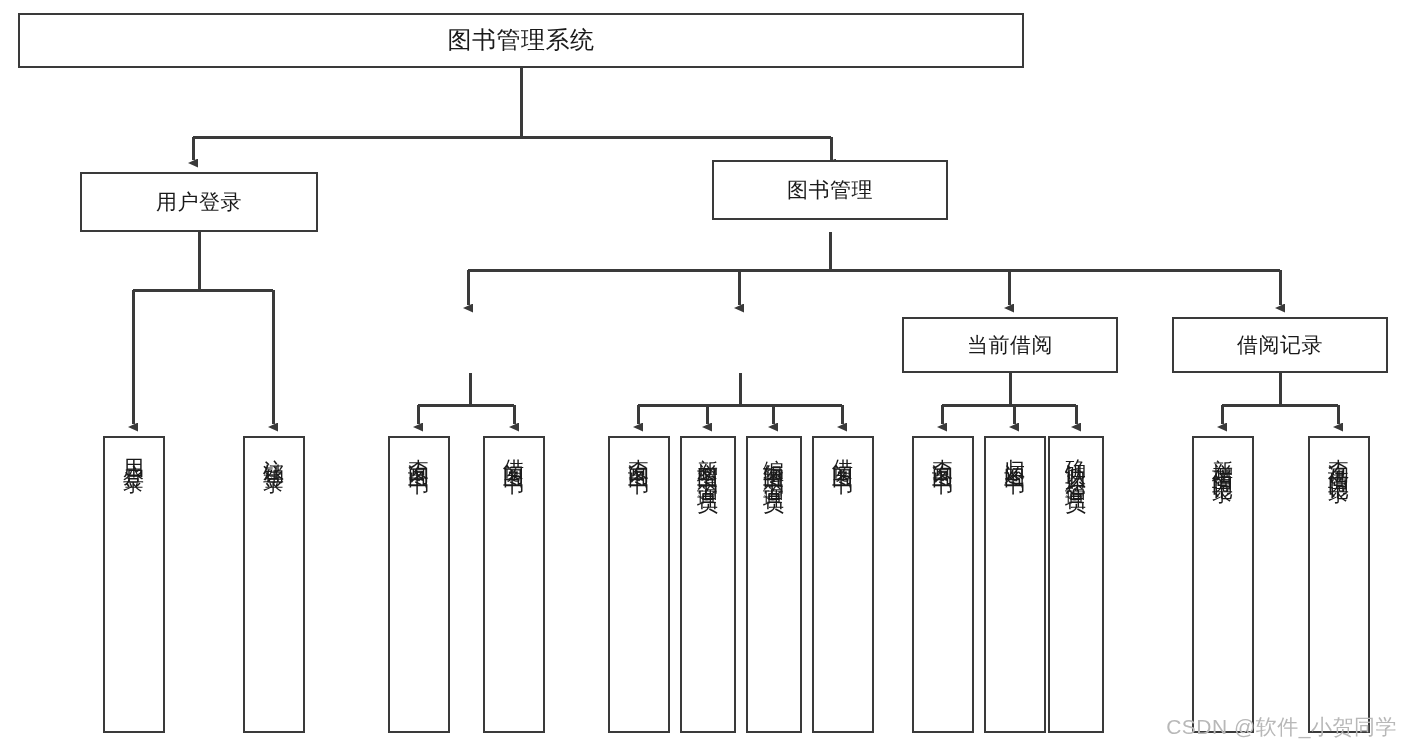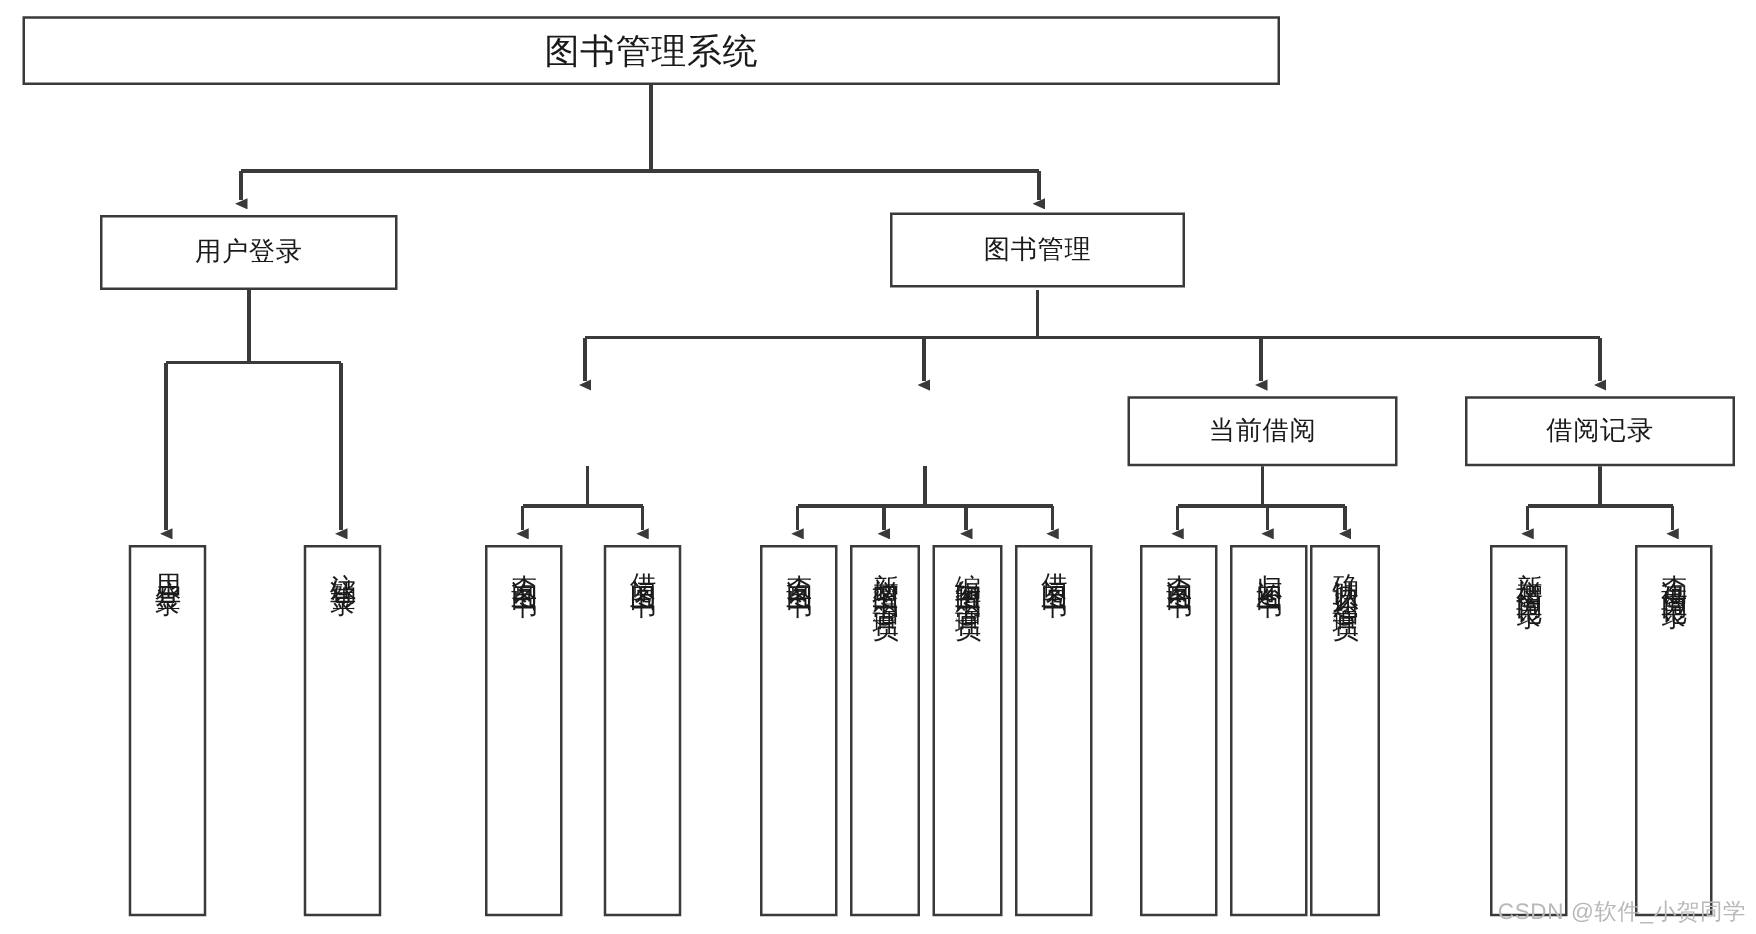--- a/index.html
+++ b/index.html
@@ -43,40 +43,40 @@
     text-align: center;
     line-height: 1.18;
     color: #1a1a1a;
   }
   .node.horiz .node-label {
     font-size: 21px;
     letter-spacing: 0.5px;
     white-space: nowrap;
   }
   .node.root .node-label {
-    font-size: 28px;
+    font-size: 24px;
   }
   .node.vert {
     align-items: flex-start;
     padding-top: 4px;
   }
   .node.vert .node-label {
     writing-mode: vertical-rl;
     text-orientation: upright;
     font-size: 21px;
     letter-spacing: 5px;
     line-height: 1;
     height: auto;
     margin: 0 auto;
   }
   .watermark {
     position: absolute;
     right: 8px;
     bottom: 6px;
-    font-size: 18px;
+    font-size: 21px;
     color: #b8b8b8;
     white-space: nowrap;
     letter-spacing: 0.5px;
   }
 </style>
 </head>
 <body>
 
 <div id="diagram-root">
 
@@ -130,21 +130,21 @@
     </g>
   </svg>
 
   <div class="node horiz root" style="left: 18px; top: 13px; width: 1006px; height: 55px;">
     <span class="node-label">图书管理系统</span>
   </div>
 
   <div class="node horiz" style="left: 80px; top: 172px; width: 238px; height: 60px;">
     <span class="node-label">用户登录</span>
   </div>
-  <div class="node horiz" style="left: 712px; top: 170px; width: 236px; height: 60px;">
+  <div class="node horiz" style="left: 712px; top: 160px; width: 236px; height: 60px;">
     <span class="node-label">图书管理</span>
   </div>
 
   <div class="node horiz" style="left: 1172px; top: 317px; width: 216px; height: 56px;">
     <span class="node-label">借阅记录</span>
   </div>
   <div class="node horiz" style="left: 902px; top: 317px; width: 216px; height: 56px;">
     <span class="node-label">当前借阅</span>
   </div>
 

